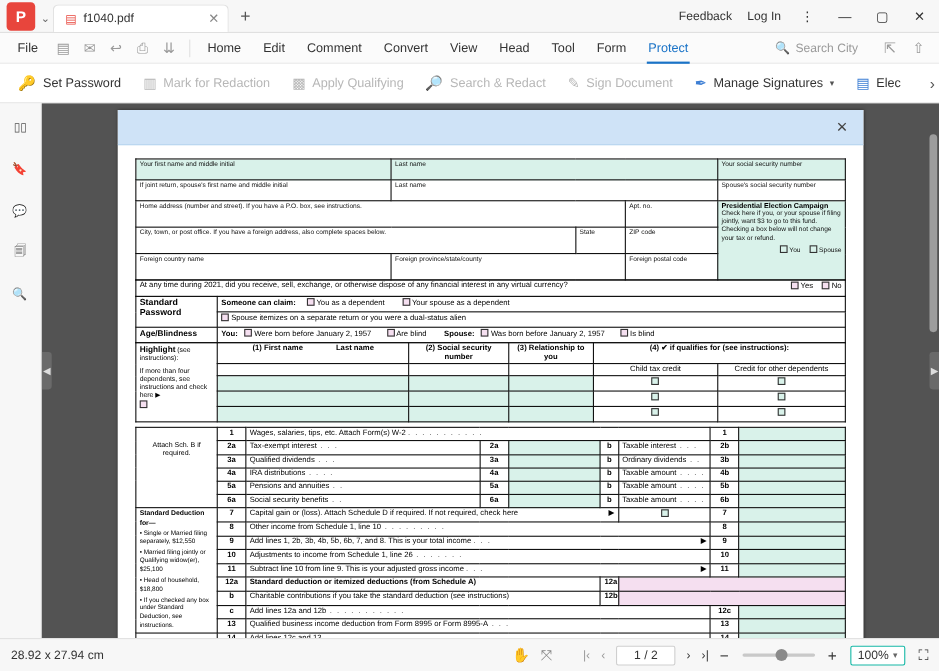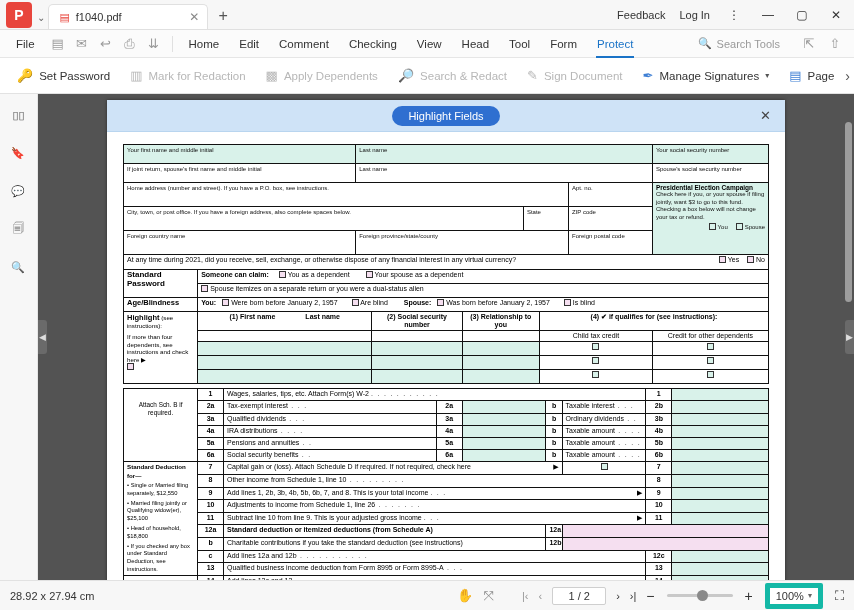--- a/index.html
+++ b/index.html
@@ -126,21 +126,21 @@
   
   .status {
     height:30px; background:#f7f7f7; border-top:1px solid #e2e2e2;
     display:flex; align-items:center; padding:0 10px; gap:10px; font-size:11px; color:#333;
   }
   .status .tools { margin-left:auto; display:flex; align-items:center; gap:10px;}
   .pagebox {
     border:1px solid #cfcfcf; background:#fff; padding:2px 8px; font-size:11px; border-radius:2px;
     min-width:54px; text-align:center;
   }
-  .zoombox { border:5px solid #14b8a6; background:#fff; padding:2px 6px; font-size:11px; border-radius:2px; display:flex; align-items:center; gap:4px;}
+  .zoombox { border:1px solid #14b8a6; background:#fff; padding:2px 6px; font-size:11px; border-radius:2px; display:flex; align-items:center; gap:4px;}
   .slider { width:66px; height:3px; background:#c9c9c9; border-radius:2px; position:relative; }
   .slider .knob { position:absolute; left:30px; top:-4px; width:11px; height:11px; border-radius:50%; background:#8a8a8a;}
   .sb-right { display:flex; align-items:center; gap:12px; }
 
   
   .vscroll { position:absolute; right:2px; top:28px; width:7px; height:180px; background:#9d9d9d; border-radius:4px; }
 </style>
 </head>
 <body>
 
@@ -169,65 +169,65 @@
     <div class="mi file">File</div>
     <div class="micon">▤</div>
     <div class="micon">✉</div>
     <div class="micon">↩</div>
     <div class="micon">⎙</div>
     <div class="micon">⇊</div>
     <div class="sep"></div>
     <div class="mi">Home</div>
     <div class="mi">Edit</div>
     <div class="mi">Comment</div>
-    <div class="mi">Checking</div>
+    <div class="mi">Convert</div>
     <div class="mi">View</div>
     <div class="mi">Head</div>
     <div class="mi">Tool</div>
     <div class="mi">Form</div>
     <div class="mi active">Protect</div>
     <div class="menu-right">
       <div class="searchbox">
         <span>🔍</span>
-        <span>Search Tools</span>
+        <span>Search City</span>
       </div>
       <span class="micon">⇱</span>
       <span class="micon">⇧</span>
     </div>
   </div>
 
   <div class="toolbar">
     <div class="tb">
       <span class="ti" style="color:#3e7fd4;">🔑</span>
       <span>Set Password</span>
     </div>
     <div class="tb dis">
       <span class="ti">▥</span>
       <span>Mark for Redaction</span>
     </div>
     <div class="tb dis">
       <span class="ti">▩</span>
-      <span>Apply Dependents</span>
+      <span>Apply Qualifying</span>
     </div>
     <div class="tb dis">
       <span class="ti">🔎</span>
       <span>Search &amp; Redact</span>
     </div>
     <div class="tb dis">
       <span class="ti">✎</span>
       <span>Sign Document</span>
     </div>
     <div class="tb">
       <span class="ti" style="color:#3e7fd4;">✒</span>
       <span>Manage Signatures</span>
       <span style="font-size:8px;color:#555;">▾</span>
     </div>
     <div class="tb">
       <span class="ti" style="color:#3e7fd4;">▤</span>
-      <span>Page</span>
+      <span>Elec</span>
     </div>
     <div class="tb-right">
       <span style="font-size:14px;color:#555;">›</span>
     </div>
   </div>
 
   <div class="body">
 
     <div class="leftrail">
       <div class="ri">▯▯</div>
@@ -237,21 +237,20 @@
       <div class="ri">🔍</div>
     </div>
 
     <div class="docarea">
       <div class="collapse-handle">◀</div>
       <div class="collapse-handle right">▶</div>
 
       <div class="page">
 
         <div class="xfa">
-          <span class="hl">Highlight Fields</span>
           <span class="x">✕</span>
         </div>
 
         <div class="form">
           <div class="hidden-top"></div>
 
           <table class="f">
             <colgroup>
               <col style="width:36%">
                 <col style="width:26%">

